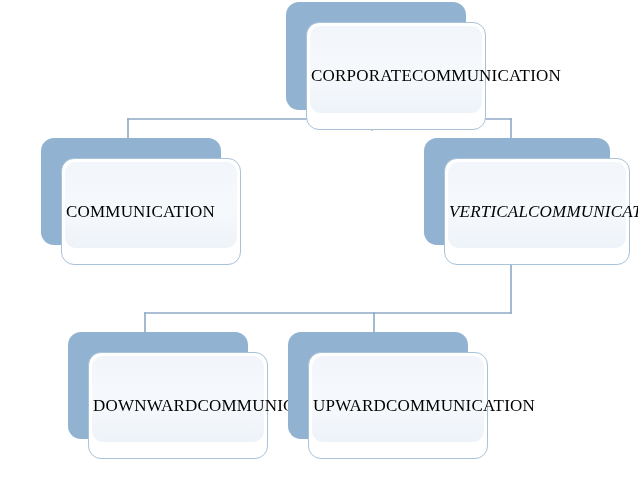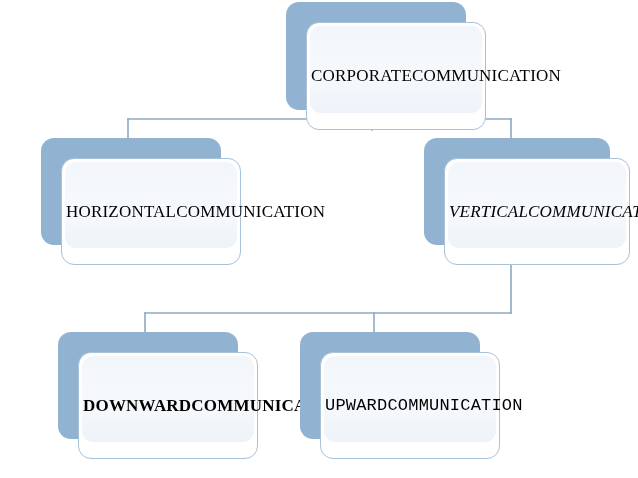--- a/index.html
+++ b/index.html
@@ -116,49 +116,48 @@
         <span>COMMUNICATION</span>
       </div>
     </div>
   </div>
 
   <div class="node" style="left:41px; top:138px; width:180px; height:107px;">
     <div class="shadowbox"></div>
     <div class="card">
       <div class="inset"></div>
       <div class="label">
-        <span>HORIZONTAL</span>
         <span>COMMUNICATION</span>
       </div>
     </div>
   </div>
 
   <div class="node" style="left:424px; top:138px; width:186px; height:107px;font-style:italic;">
     <div class="shadowbox"></div>
     <div class="card">
       <div class="inset"></div>
       <div class="label">
         <span>VERTICAL</span>
         <span>COMMUNICATION</span>
       </div>
     </div>
   </div>
 
-  <div class="node" style="left:58px; top:332px; width:180px; height:107px;font-weight:bold;">
+  <div class="node" style="left:68px; top:332px; width:180px; height:107px;">
     <div class="shadowbox"></div>
     <div class="card">
       <div class="inset"></div>
       <div class="label">
         <span>DOWNWARD</span>
         <span>COMMUNICATION</span>
       </div>
     </div>
   </div>
 
-  <div class="node" style="left:300px; top:332px; width:180px; height:107px;font-family:Liberation Mono, monospace;">
+  <div class="node" style="left:288px; top:332px; width:180px; height:107px;">
     <div class="shadowbox"></div>
     <div class="card">
       <div class="inset"></div>
       <div class="label">
         <span>UPWARD</span>
         <span>COMMUNICATION</span>
       </div>
     </div>
   </div>
 

